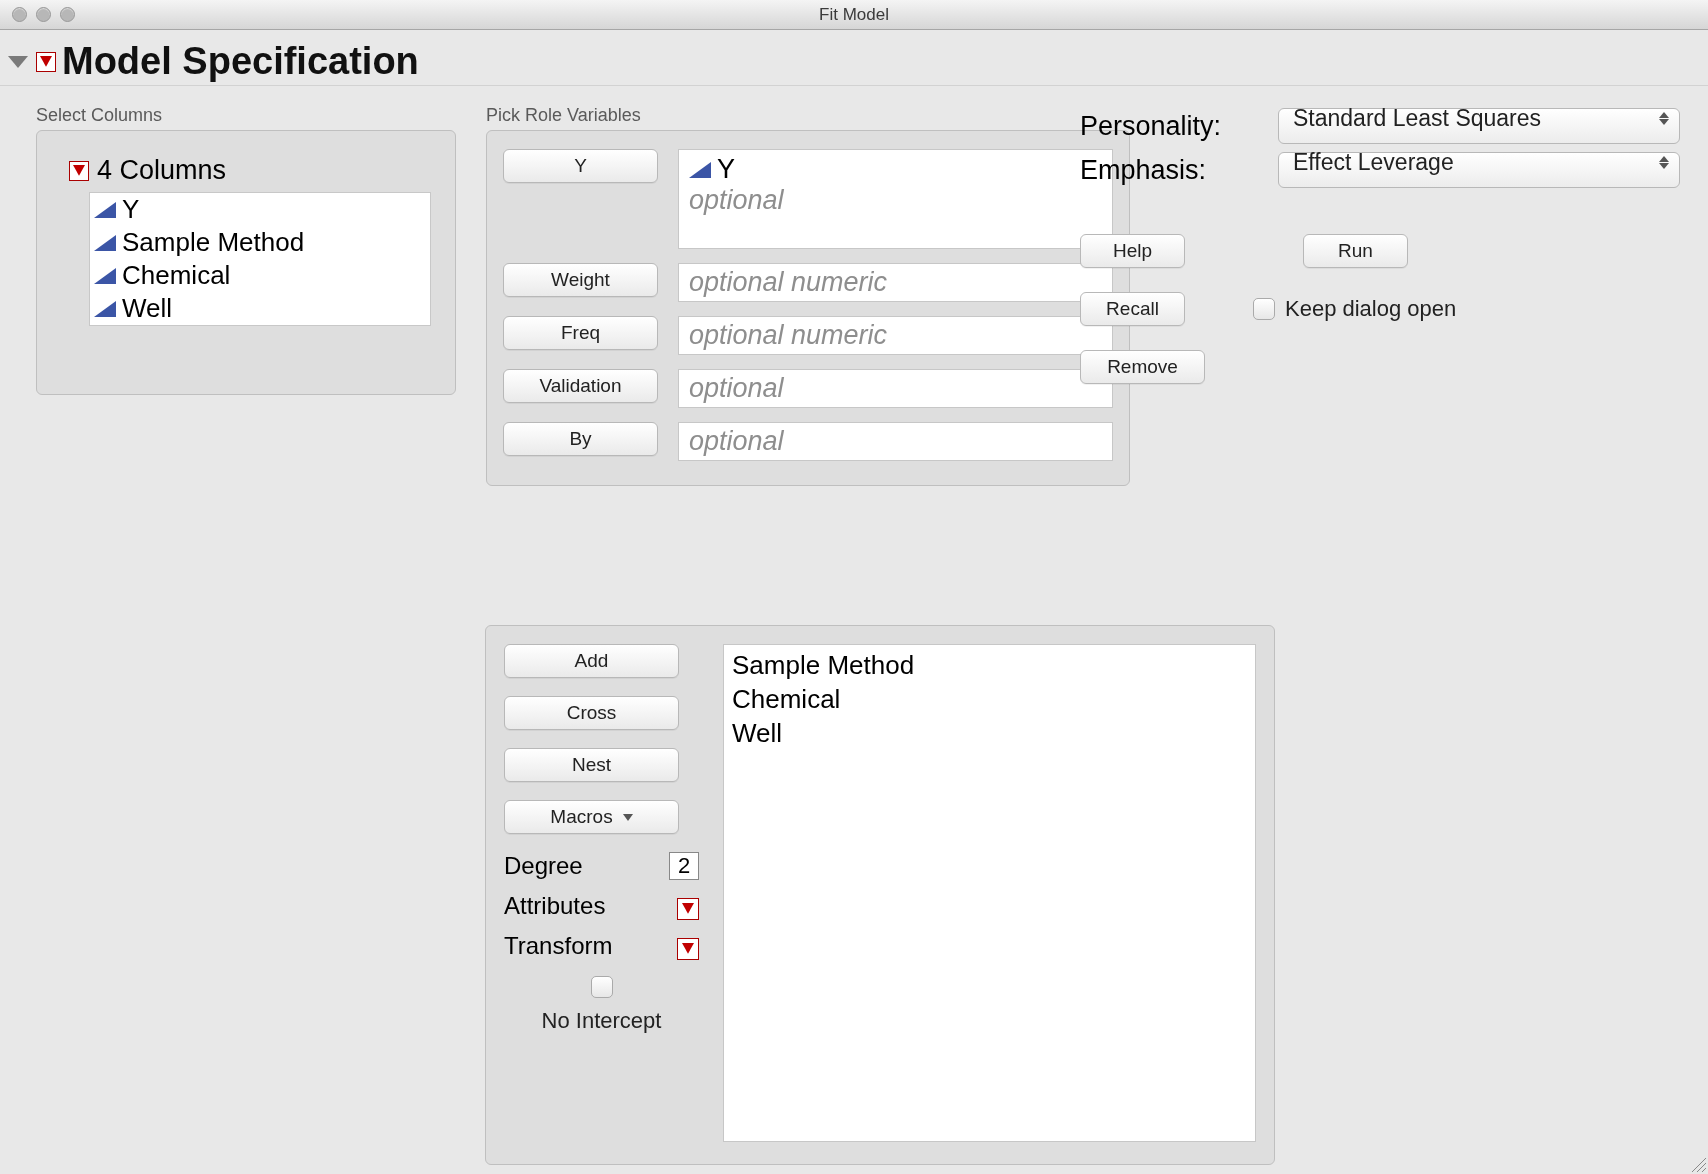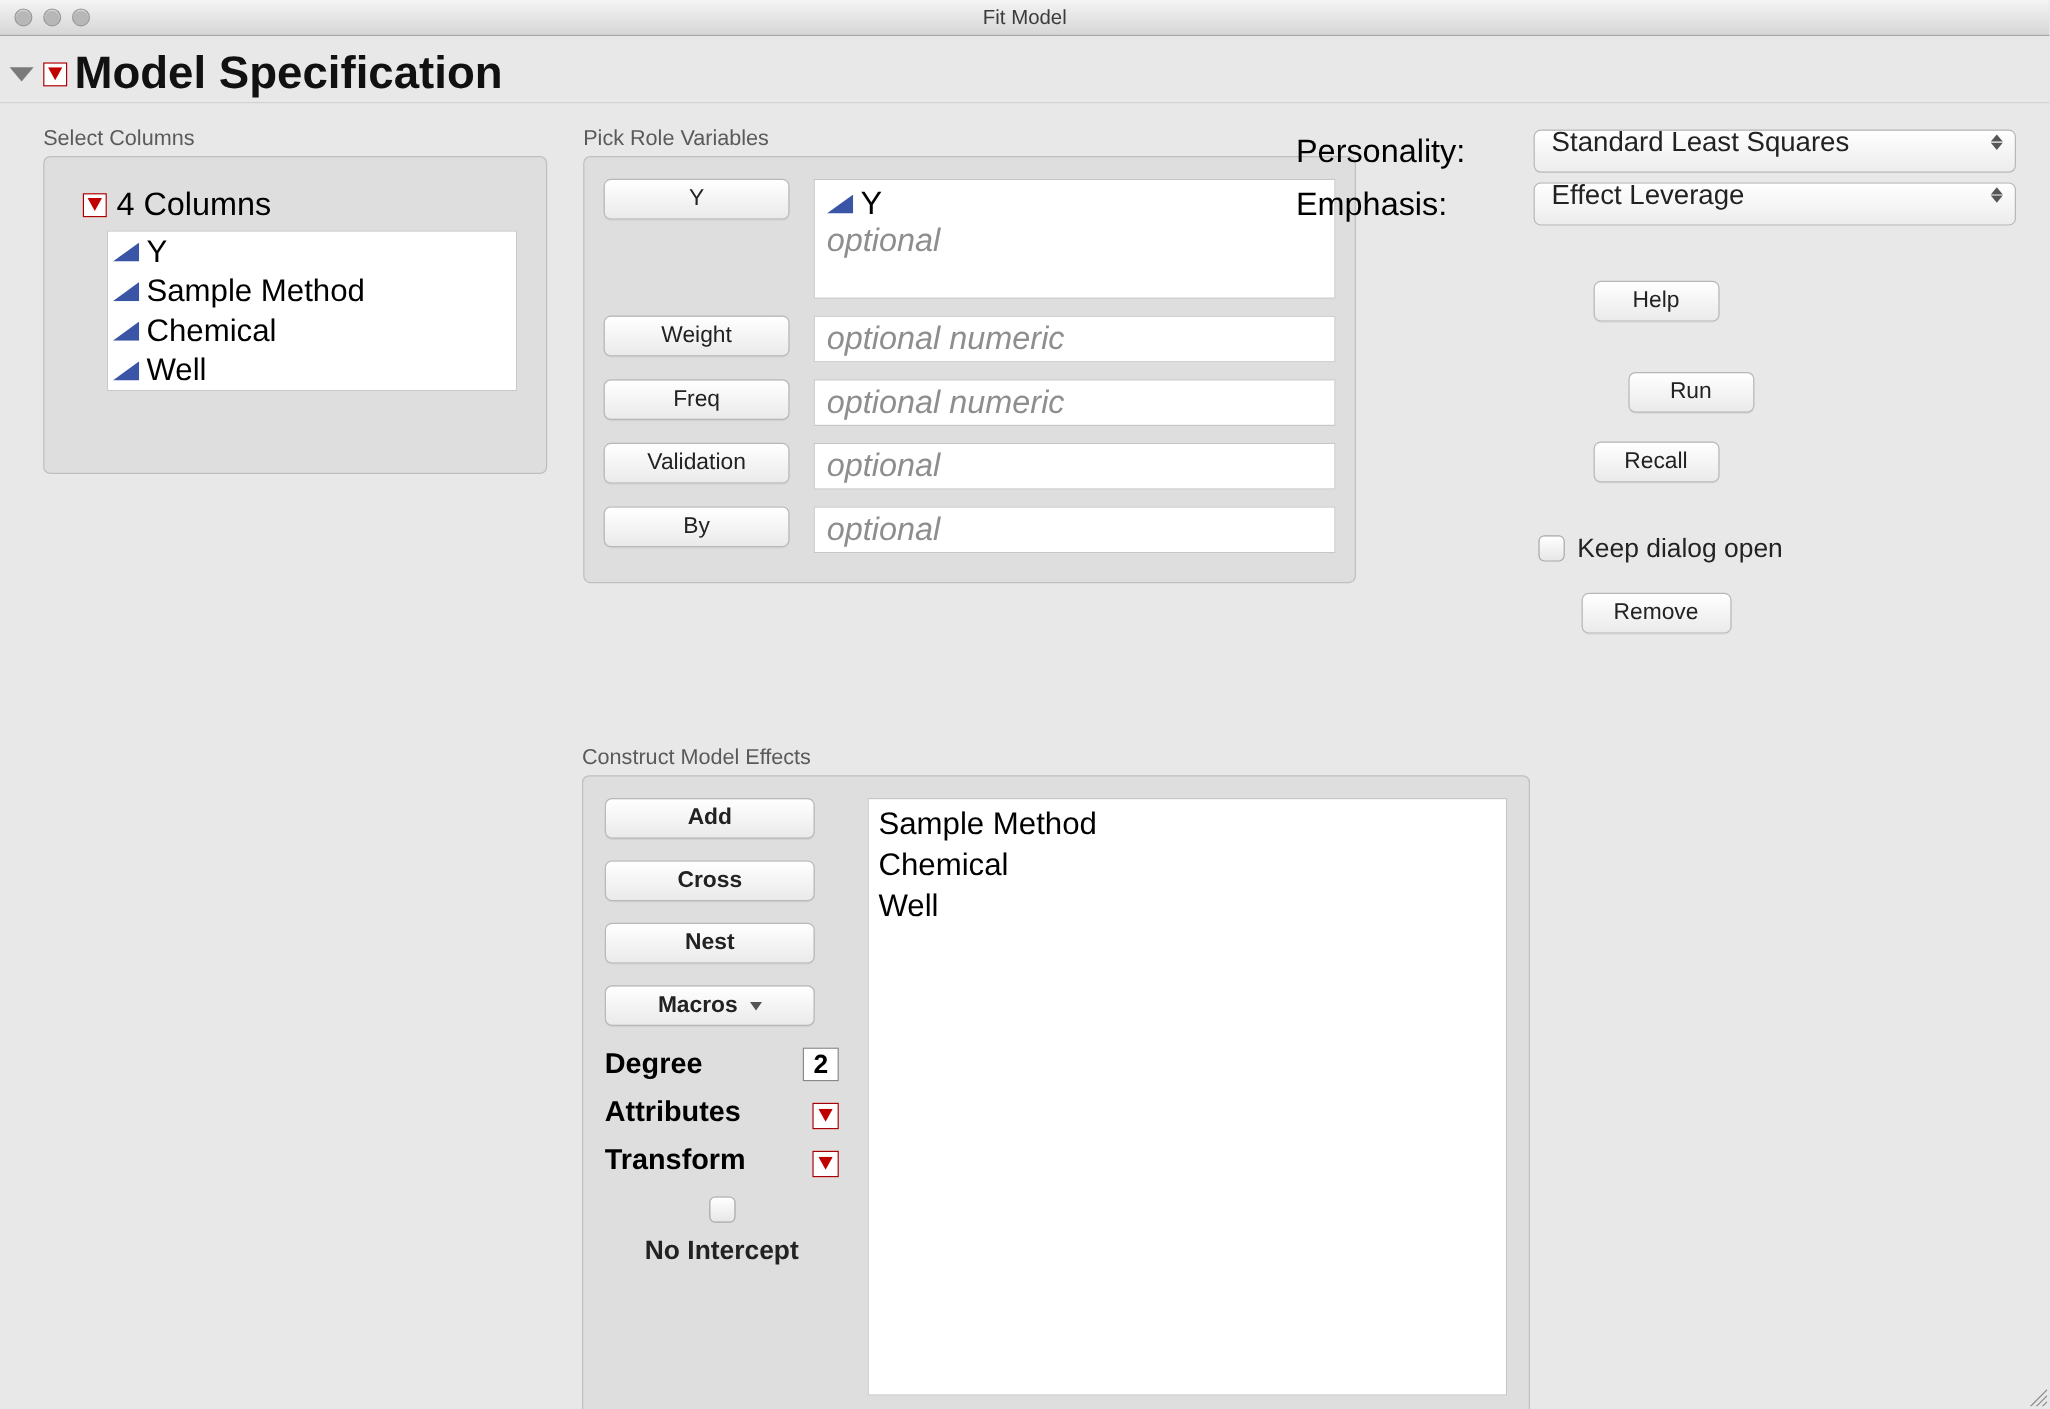--- a/index.html
+++ b/index.html
@@ -100,34 +100,34 @@
 .select .arrows .up, .select .arrows .down {
   width: 0; height: 0; border-left: 5px solid transparent; border-right: 5px solid transparent;
 }
 .select .arrows .up { border-bottom: 6px solid #555; }
 .select .arrows .down { border-top: 6px solid #555; }
 
 
 .right-panel { position: absolute; left: 1080px; top: 108px; width: 600px; }
 .right-row { display: flex; align-items: center; gap: 18px; margin-bottom: 8px; }
 .right-label { font-size: 27px; min-width: 180px; }
-.action-row { margin-top: 46px; display: flex; align-items: center; gap: 42px; flex-direction: column; }
+.action-row { margin-top: 46px; display: flex; align-items: center; gap: 60px; }
 .action-row + .action-row { margin-top: 24px; }
 .checkbox-row { display: flex; align-items: center; gap: 10px; }
 .checkbox {
   width: 22px; height: 22px; border: 1px solid #aaa; border-radius: 5px;
   background: linear-gradient(to bottom, #fff, #e7e7e7);
 }
 .checkbox-label { font-size: 22px; color: #222; }
 
 
 .effects-panel { position: absolute; left: 485px; top: 621px; width: 790px; }
 .effects-box { margin-top: 4px; padding: 18px 18px 22px 18px; height: 540px; }
 .effects-layout { display: flex; gap: 24px; height: 100%; }
-.effects-left { width: 195px; display: flex; flex-direction: column; gap: 18px; font-weight: bold; }
+.effects-left { width: 195px; display: flex; flex-direction: column; gap: 18px; }
 .effects-list { flex: 1; background: #fff; border: 1px solid #c7c7c7; padding: 4px 8px; }
 .effects-list .eff { font-size: 26px; line-height: 1.3; }
 .macro-btn { display: inline-flex; align-items: center; justify-content: center; gap: 10px; }
 .macro-btn .tri { width: 0; height: 0; border-left: 5px solid transparent; border-right: 5px solid transparent; border-top: 7px solid #555; }
 
 .deg-row { display: flex; align-items: center; justify-content: space-between; width: 195px; }
 .deg-label { font-size: 24px; }
 .deg-input { width: 30px; height: 28px; border: 1px solid #888; background: #fff; text-align: center; font-size: 22px; }
 
 .attr-row { display: flex; align-items: flex-end; justify-content: space-between; width: 195px; margin-top: -6px; }
@@ -297,21 +297,20 @@
       <div class="checkbox-label">Keep dialog open</div>
     </div>
   </div>
 
   <div class="action-row">
     <div class="btn" style="width:125px">Remove</div>
   </div>
 </div>
 
 <div class="effects-panel">
-  <div class="section-label">Construct Model Effects</div>
   <div class="groupbox effects-box">
     <div class="effects-layout">
       <div class="effects-left">
         <div class="btn" style="width:175px">Add</div>
         <div class="btn" style="width:175px">Cross</div>
         <div class="btn" style="width:175px">Nest</div>
         <div class="btn macro-btn" style="width:175px">
           <span>Macros</span>
           <span class="tri"></span>
         </div>

